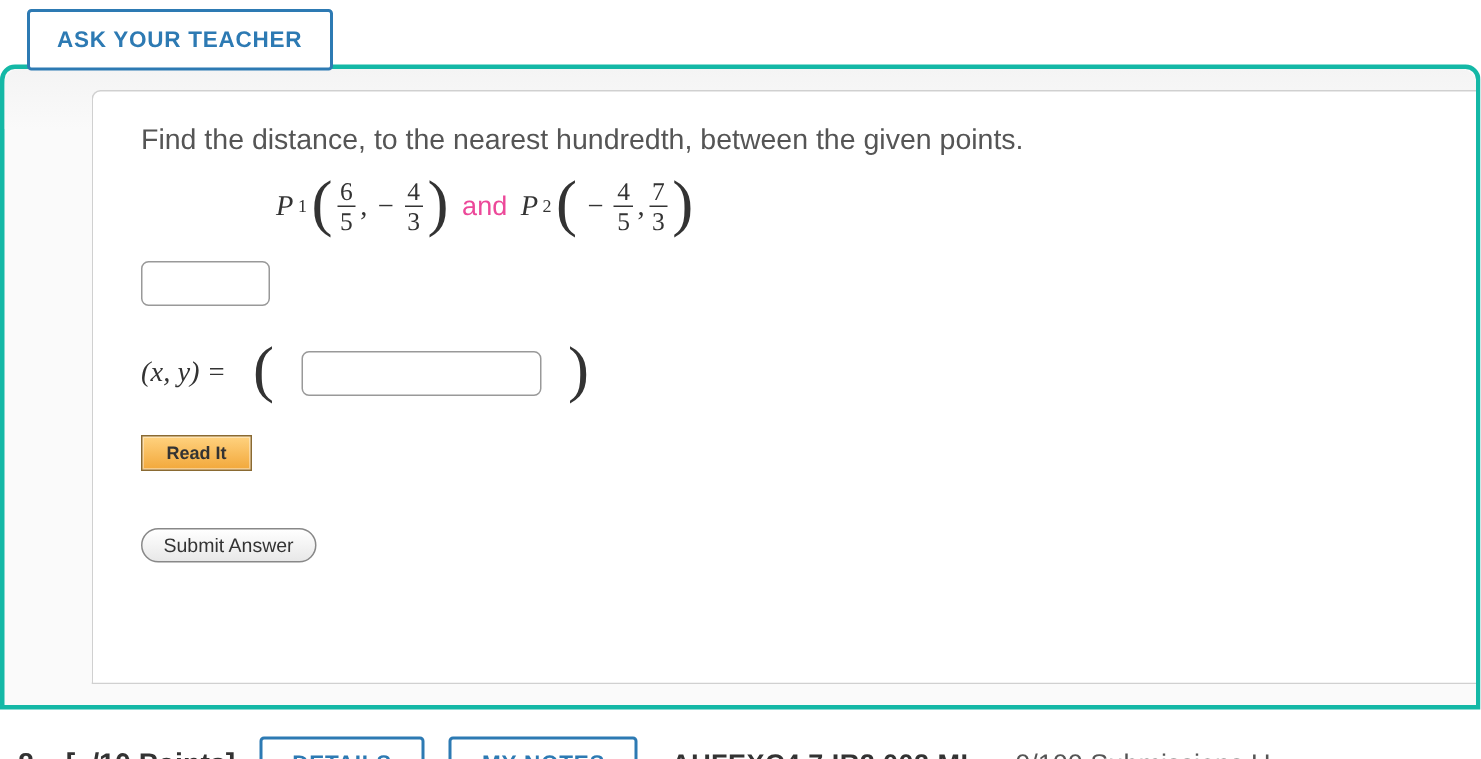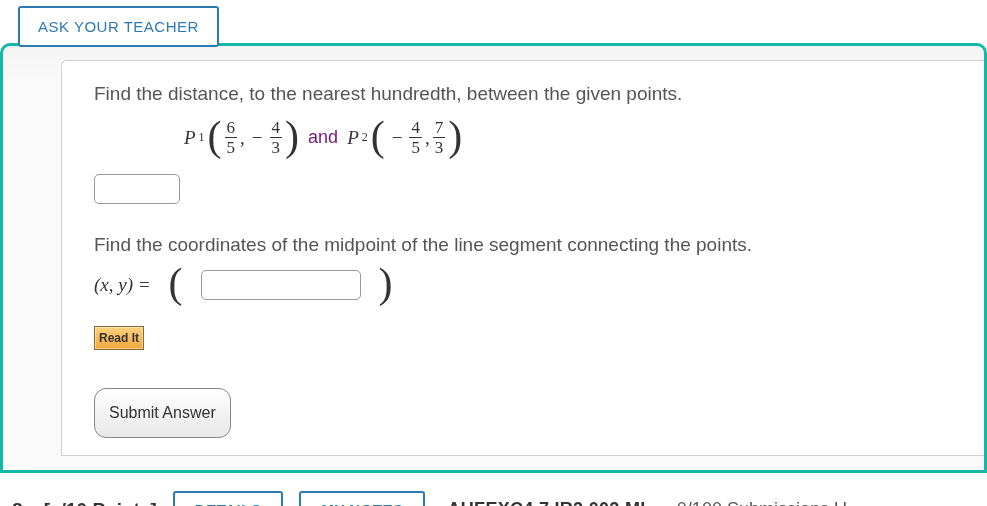--- a/index.html
+++ b/index.html
@@ -16,21 +16,21 @@
     }
     .top-bar {
       padding: 6px 0 0 18px;
       position: relative;
       z-index: 2;
     }
     .ask-btn {
       border: 2px solid #2d7ab3;
       background: #fff;
       color: #2d7ab3;
-      font-weight: normal;
+      font-weight: bold;
       font-size: 15px;
       padding: 10px 18px;
       letter-spacing: 0.5px;
       cursor: pointer;
       border-radius: 3px;
     }
     .outer-panel {
       margin-top: -4px;
       border: 3px solid #14b8a6;
       border-top-left-radius: 10px;
@@ -95,21 +95,21 @@
       line-height: 1;
     }
     .frac .num { padding: 0 2px 1px; }
     .frac .den { border-top: 1.2px solid #333; padding: 1px 2px 0; }
     .minus-sign { font-style: normal; margin: 0 4px; }
     .and-word {
       font-style: normal;
       font-family: Arial, Helvetica, sans-serif;
       font-size: 18px;
       margin: 0 6px;
-      color: #701a75;
+      color: #ec4899;
     }
     .input-box {
       width: 86px;
       height: 30px;
       border: 1px solid #999;
       border-radius: 5px;
       padding: 4px 6px;
       font-size: 15px;
       margin-left: 0;
       margin-bottom: 30px;
@@ -148,32 +148,32 @@
       font-weight: bold;
       font-size: 18px;
     }
     .read-it-btn {
       background: linear-gradient(#ffd27f, #f2a83b);
       border: 1px solid #8a6a32;
       box-shadow: inset 0 0 0 1px rgba(255,255,255,.4);
       color: #333;
       font-weight: bold;
       font-size: 12px;
-      padding: 4px 4px;
+      padding: 4px 16px;
       cursor: pointer;
     }
     .submit-wrap {
       padding-top: 2px;
     }
     .submit-btn {
       border: 1px solid #888;
       border-radius: 12px;
       background: linear-gradient(#ffffff, #e8e8e8);
-      padding: 15px 14px;
-      font-size: 16px;
+      padding: 3px 14px;
+      font-size: 13px;
       color: #333;
       cursor: pointer;
     }
     .bottom-row {
       position: absolute;
       left: 0;
       bottom: -22px;
       width: 987px;
       display: flex;
       align-items: center;
@@ -249,21 +249,20 @@
       <span class="upright">,</span>
       <span class="frac">
         <span class="num">7</span>
         <span class="den">3</span>
       </span>
       <span class="paren">)</span>
     </div>
 
     <input type="text" class="input-box" style="">
 
-    <div class="prompt2">Find the coordinates of the midpoint of the line segment connecting the points.</div>
 
     <div class="mid-row">
       <span>(x, y) =</span>
       <span class="paren">(</span>
       <input type="text" class="input-long" style="">
       <span class="paren">)</span>
     </div>
 
     <div class="help-row">
       <button class="read-it-btn">Read It</button>

